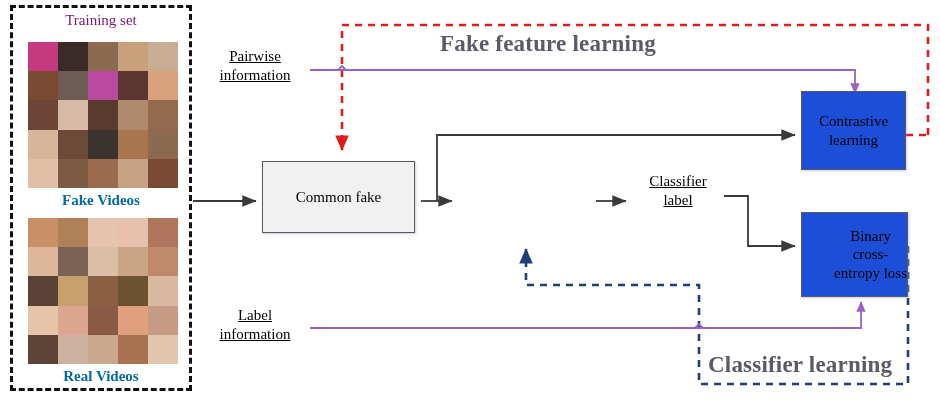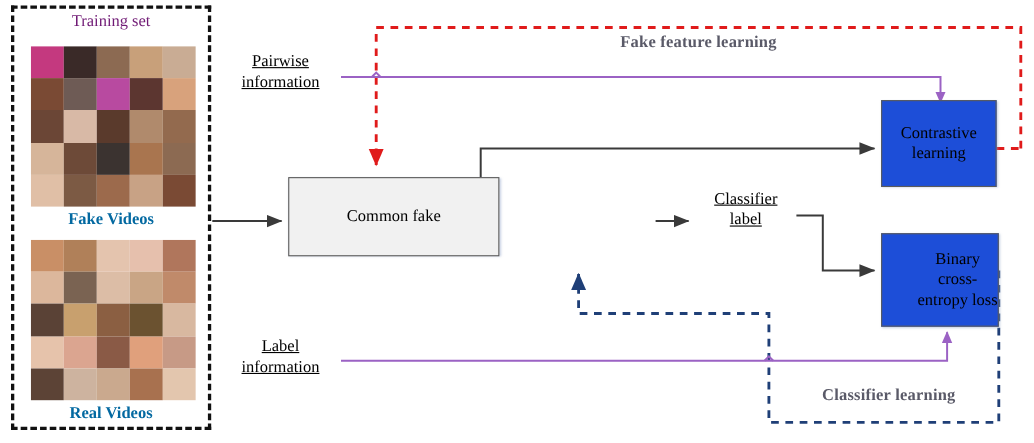--- a/index.html
+++ b/index.html
@@ -94,24 +94,23 @@
     position: absolute;
     text-align: center;
     color: #000000;
     font-family: "Liberation Serif", serif;
     font-size: 15px;
     line-height: 1.25;
     text-decoration: underline;
   }
   .ann {
     position: absolute;
-    text-align: center;
     font-weight: bold;
     font-family: "Liberation Serif", serif;
-    font-size: 15px;
+    font-size: 23px;
     color: #5a5a68;
     letter-spacing: .2px;
   }
 </style>
 </head>
 <body>
 
 <div id="canvas">
 
   <svg id="wires" viewBox="0 0 940 403" xmlns="http://www.w3.org/2000/svg">
@@ -226,21 +225,21 @@
       <div class="cell" style="background: rgb(224, 160, 124);"></div>
       <div class="cell" style="background: rgb(199, 154, 134);"></div>
       <div class="cell" style="background: rgb(92, 67, 54);"></div>
       <div class="cell" style="background: rgb(205, 179, 159);"></div>
       <div class="cell" style="background: rgb(202, 169, 142);"></div>
       <div class="cell" style="background: rgb(168, 113, 79);"></div>
       <div class="cell" style="background: rgb(227, 198, 174);"></div>
     </div>
   <div class="grid-caption" style="top:368px;">Real Videos</div>
 
-  <div class="pbox pbox-light" style="left:262px; top:161px; width:192px; height:72px;">
+  <div class="pbox pbox-light" style="left:262px; top:161px; width:153px; height:72px;">
     <div>
       <div>Common fake</div>
     </div>
   </div>
 
 
   <div class="pbox pbox-white" style="left:801px; top:91px; width:105px; height:79px;">
     <div>
       <div>Contrastive</div>
       <div>learning</div>

